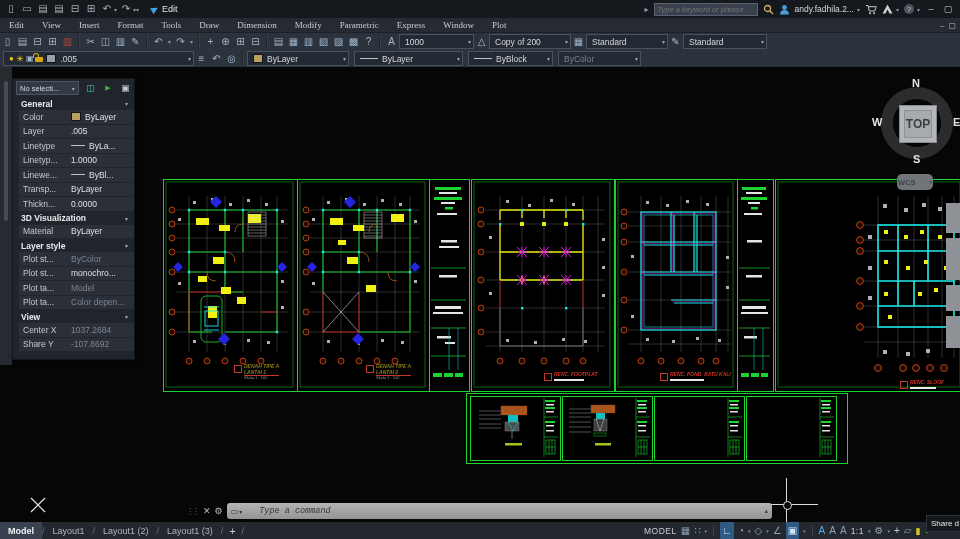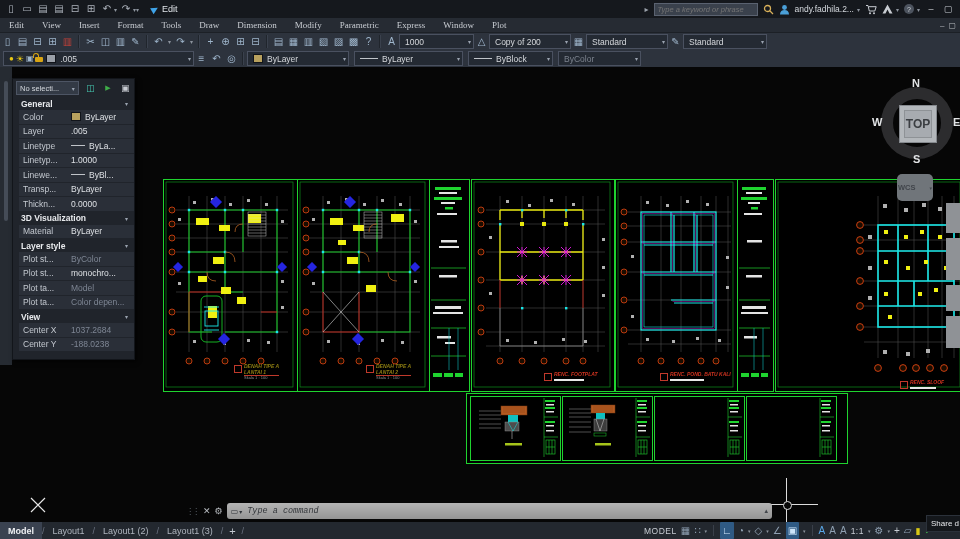--- a/index.html
+++ b/index.html
@@ -67,21 +67,21 @@
   .pvalue.dim{color:#7e8694;}
   .pvalue .lineglyph{width:14px;}
   
   #viewcube{left:873px;top:12px;width:88px;height:88px;}
   #vc-ring{left:8px;top:8px;width:48px;height:48px;border:12px solid #2c2c2e;border-radius:50%;}
   .vc-letter{position:absolute;color:#e2e4e6;font-weight:bold;font-size:11px;}
   #vc-face{left:26px;top:26px;width:36px;height:36px;background:#b3b7bb;border:1px solid #85898e;
     display:flex;align-items:center;justify-content:center;}
   #vc-face-inner{width:26px;height:26px;background:#a7abb0;border:1px solid #8e9296;display:flex;
     align-items:center;justify-content:center;font-size:12px;font-weight:bold;color:#3b3e42;}
-  #wcs{left:897px;top:107px;width:36px;height:27px;background:#70757a;border-radius:5px;color:#41454b;
+  #wcs{left:897px;top:107px;width:36px;height:16px;background:#70757a;border-radius:5px;color:#41454b;
     font-size:7.5px;font-weight:bold;display:flex;align-items:center;justify-content:center;gap:14px;}
   
   .sheet{background:#000;border:1px solid #1fd32f;}
   .sheet svg{display:block;}
   .sheet-title{position:absolute;display:flex;gap:2px;align-items:flex-start;}
   .tsym{width:6px;height:6px;border:1px solid #c0392b;margin-top:1px;}
   .ttext{line-height:1.1;}
   .ttext .l1,.ttext .l2{font-size:5px;font-weight:bold;font-style:italic;color:#8f7f12;white-space:nowrap;}
   .ttext .sc{font-size:4px;color:#8a8d90;border-top:1px solid #c0392b;white-space:nowrap;}
   .rtitle{font-size:5px;font-weight:bold;font-style:italic;color:#d23420;white-space:nowrap;}
@@ -90,21 +90,21 @@
   #graystrip div{background:#8f9296;width:14px;}
   
   #cmdbar{left:186px;top:436px;width:586px;height:16px;display:flex;align-items:center;}
   .cmd-handle{color:#5d636c;font-size:8px;letter-spacing:-2px;margin-right:3px;}
   .cmd-x{color:#b9bdc2;font-size:9px;margin:0 4px 0 2px;}
   .cmd-wrench{color:#b9bdc2;font-size:9px;margin-right:4px;}
   .cmd-field{flex:1;height:16px;background:linear-gradient(#b4b4b4,#949494);border-radius:3px;
     display:flex;align-items:center;padding:0 4px;}
   .cmd-icon{color:#2e3338;font-size:8px;}
   .cmd-icon-arr{color:#2e3338;font-size:6px;margin:0 5px 0 1px;}
-  .cmd-text{font-family:"Liberation Mono","DejaVu Sans Mono",monospace;font-style:italic;font-size:8.5px;color:#33363a;flex:1;}
+  .cmd-text{font-family:"Liberation Mono","DejaVu Sans Mono",monospace;font-style:italic;font-size:8.5px;color:#33363a;flex:1;margin-left:12px;}
   .cmd-up{color:#42464b;font-size:7px;}
   
   .xline{background:#dcdcdc;}
   #xh-circ{left:783px;top:434px;width:7px;height:7px;border:1px solid #dcdcdc;border-radius:50%;background:#060606;}
   
   #statusbar{top:522px;left:0;width:960px;height:17px;background:#23282f;display:flex;align-items:center;font-size:9px;}
   .tab{height:17px;display:flex;align-items:center;padding:0 8px;color:#aeb4bd;cursor:default;}
   .tab.active{background:#3a4250;color:#eef0f3;font-weight:bold;}
   .tabsep{color:#6b7280;font-size:9px;}
   .plus-tab{color:#c3c8cf;font-size:11px;padding:0 6px;}
@@ -363,22 +363,22 @@
 
     <div class="sec-head">
       <span>View</span>
         <span class="arr">▾</span>
     </div>
     <div class="prow">
       <span class="plabel">Center X</span>
       <span class="pvalue dim">1037.2684</span>
     </div>
     <div class="prow">
-      <span class="plabel">Center Y</span>
-      <span class="pvalue dim">-188.0238</span>
+      <span class="plabel">Share Y</span>
+      <span class="pvalue dim">-107.8692</span>
     </div>
   </div>
 
   <div class="sheet abs" style="left:163px;top:112px;width:133px;height:211px">
     <svg width="131" height="209" viewBox="0 0 131 209">
       <rect x="2" y="2" width="127" height="205" fill="none" stroke="#0e8f1a" stroke-width="0.7"></rect>
       <g stroke="#5a5a5a" stroke-width="0.5">
         <path d="M25 16V172M43 16V172M61 16V172M79 16V172M97 16V172M113 16V172"></path>
         <path d="M12 30H124M12 44H124M12 58H124M12 72H124M12 92H124M12 112H124M12 132H124M12 152H124"></path>
       </g>

